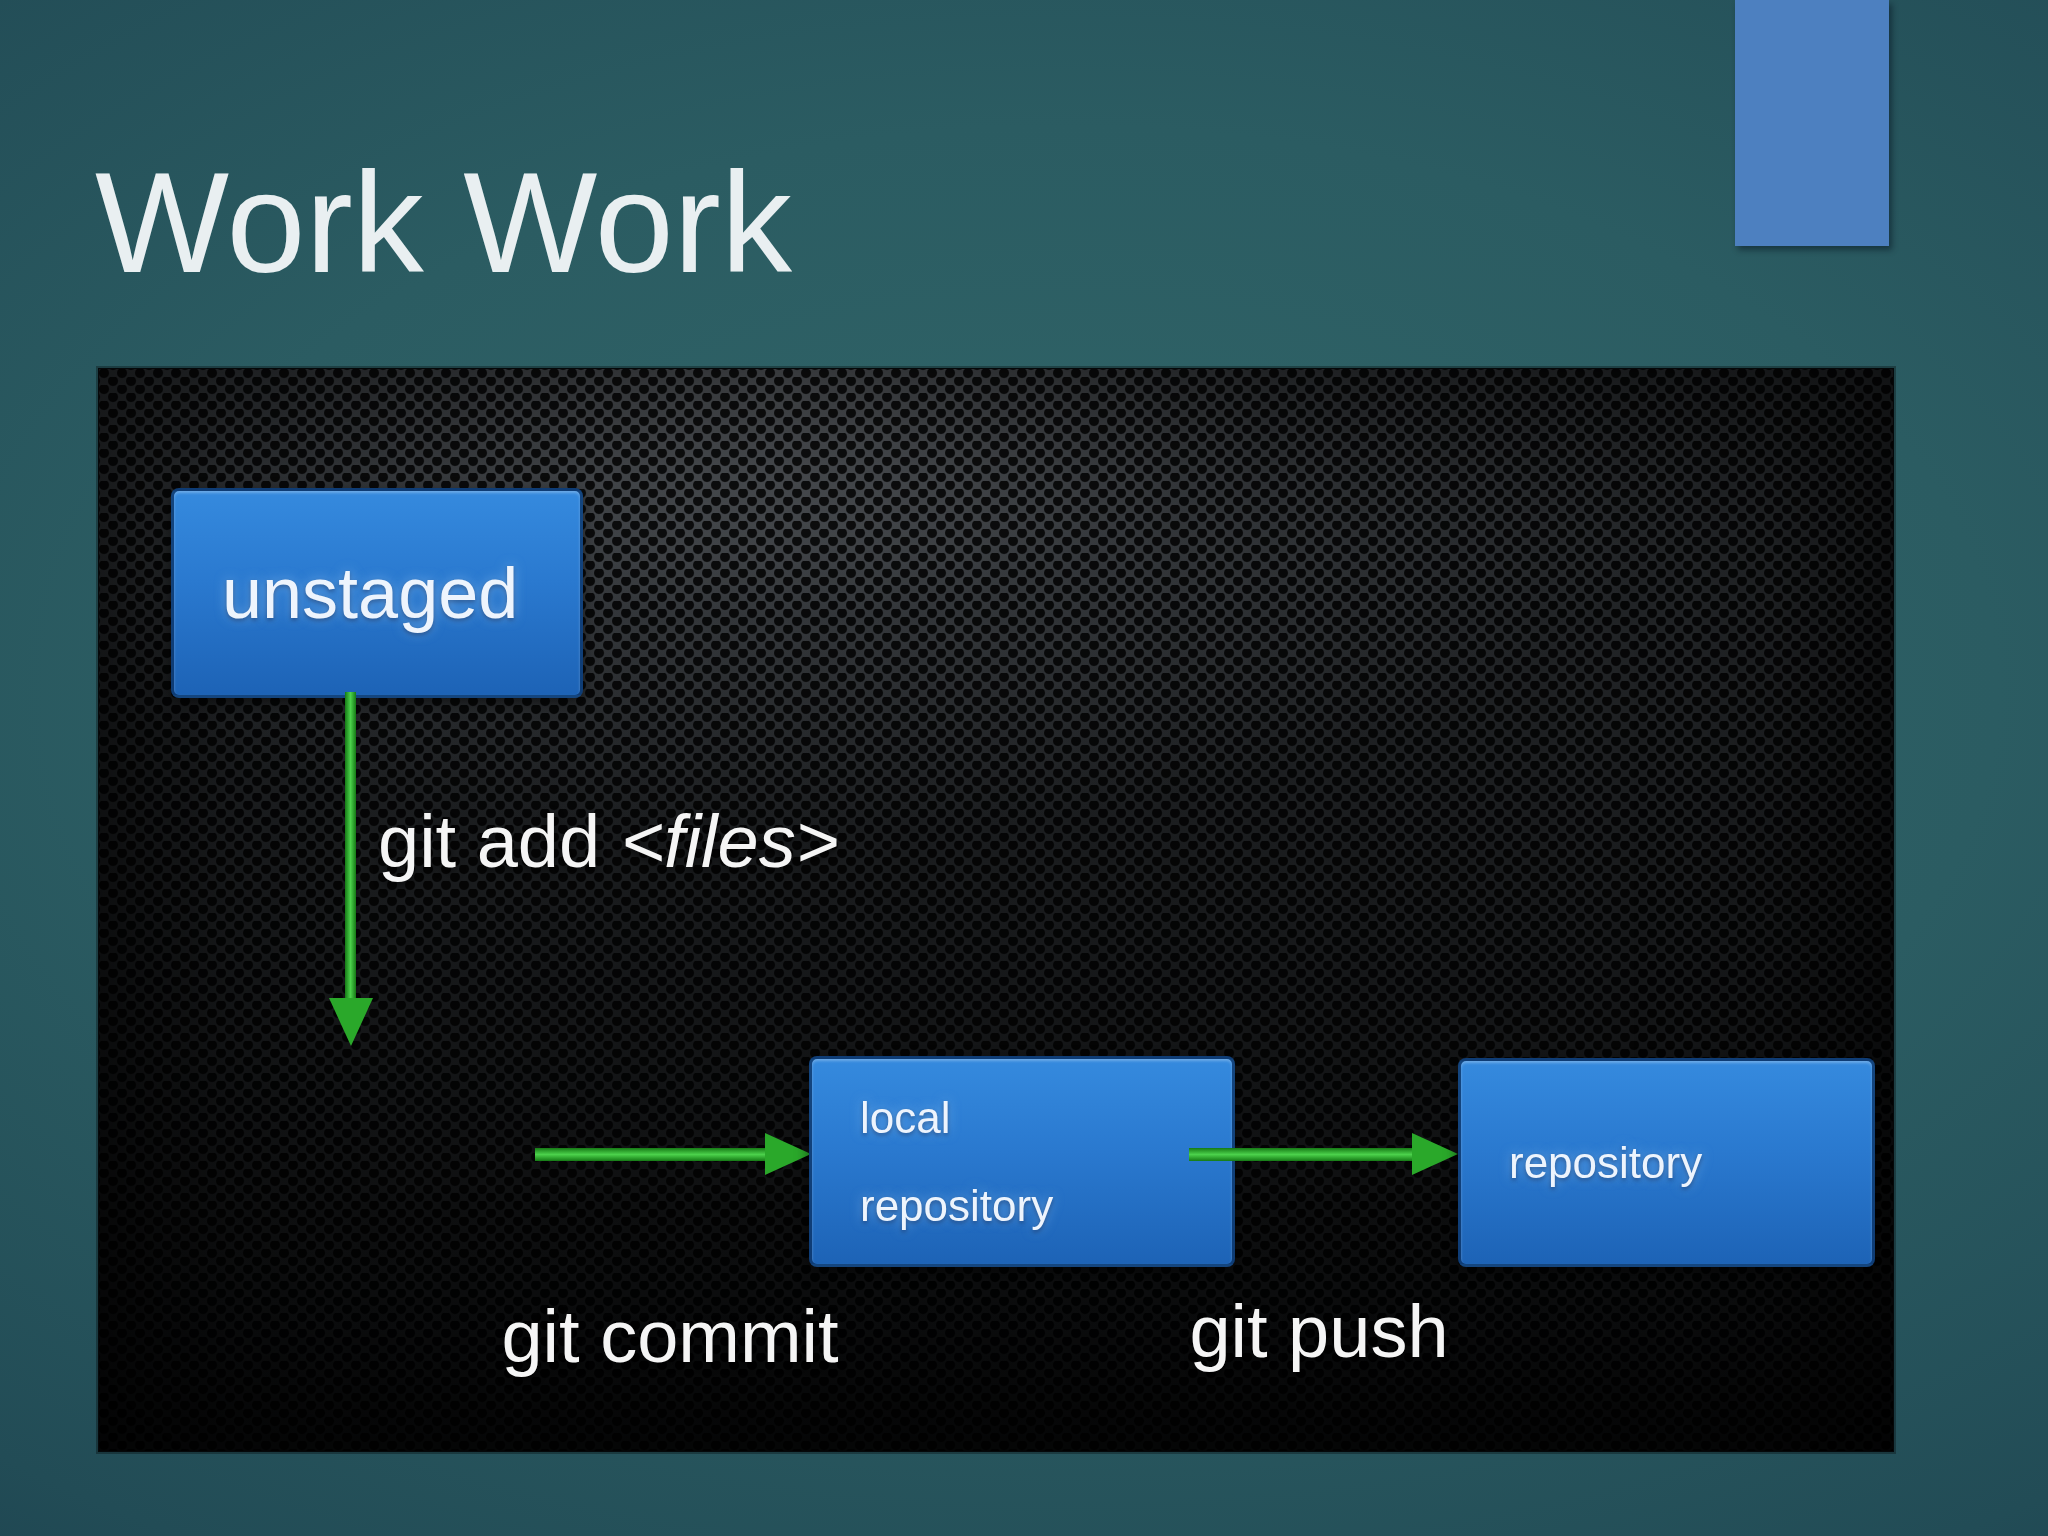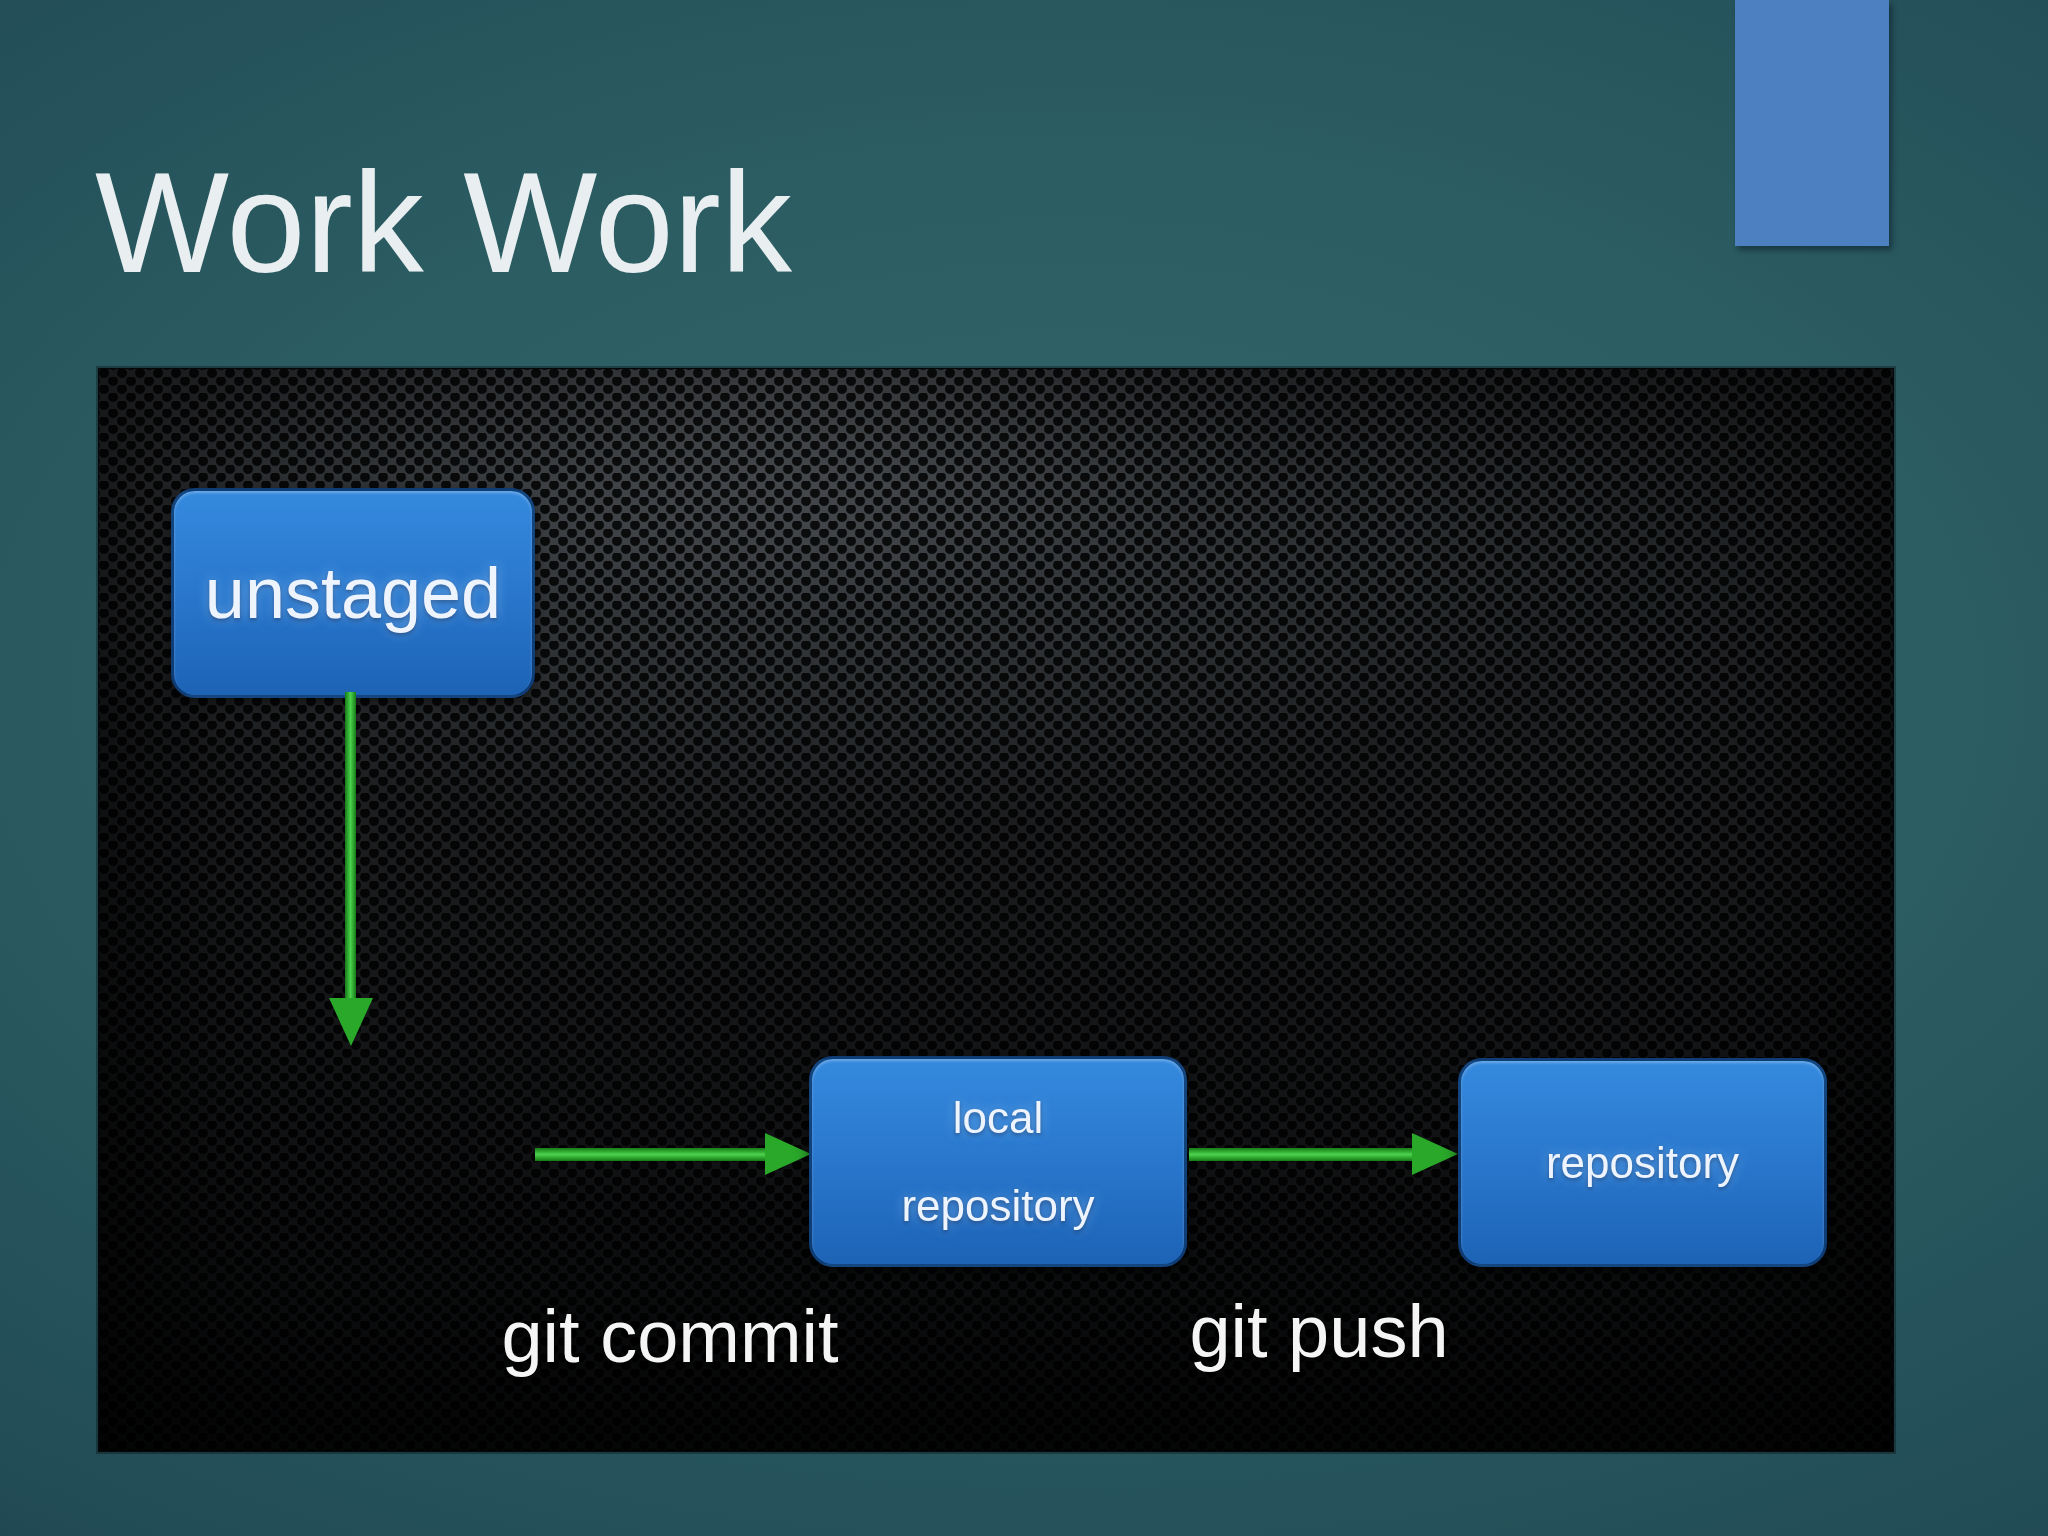--- a/index.html
+++ b/index.html
@@ -32,27 +32,28 @@
       radial-gradient(circle at 5px 4px, rgba(0,0,0,0.82) 4.4px, rgba(0,0,0,0) 5.6px),
       radial-gradient(75% 60% at 38% 0%, rgba(150,155,162,0.55) 0%, rgba(95,100,106,0.30) 38%, rgba(0,0,0,0) 72%),
       linear-gradient(180deg, #2a2d30 0%, #1a1c1e 45%, #0e0f10 80%, #0a0b0c 100%);
     background-size: 18px 16px, 18px 16px, 100% 100%, 100% 100%;
     background-position: 0 0, 9px 8px, 0 0, 0 0;
     border: 1px solid #05080a;
     box-shadow: inset 0 0 170px 55px rgba(0,0,0,0.62), 0 0 0 2px rgba(0,0,0,0.30);
   }
   
   .node {
-    position: absolute; border-radius: 24px;
+    position: absolute; border-radius: 8px;
     background: linear-gradient(180deg, #358ade 0%, #2a79cf 45%, #1d63b6 100%);
     border: 3px solid rgba(9, 47, 95, 0.75);
     box-shadow: 0 5px 14px rgba(0,0,0,0.55), inset 0 2px 3px rgba(255,255,255,0.28);
-    display: flex; flex-direction: column; align-items: center; justify-content: center;
+    display: flex; flex-direction: column; align-items: flex-start; justify-content: center;
     color: #edf4fd; text-align: center;
     text-shadow: 0 0 12px rgba(160, 210, 255, 0.55), 0 2px 4px rgba(0,0,30,0.45);
+    padding-left: 48px;
   }
   .node .node-line { display: block; }
   .node-single { font-size: 72px; }
   .node-double { font-size: 44px; line-height: 88px; }
   .node-unstaged { left: 72px;   top: 119px; width: 358px; height: 204px; }
   .node-staged   { left: 72px;   top: 685px; width: 358px; height: 207px; }
   .node-local    { left: 710px;  top: 687px; width: 372px; height: 205px; }
   .node-remote   { left: 1359px; top: 689px; width: 363px; height: 203px; }
   
   .arrow { position: absolute; }
@@ -104,20 +105,23 @@
 
     <div class="node node-single node-unstaged">
       <span class="node-line">unstaged</span>
     </div>
 
     <div class="arrow arrow-down">
       <div class="shaft-v"></div>
       <div class="head-down"></div>
     </div>
 
+    <div class="edge-label label-git-add">
+      <span class="cmd">git add</span><em class="arg">&lt;files&gt;</em>
+    </div>
 
 
     <div class="arrow arrow-commit">
       <div class="shaft-h"></div>
       <div class="head-right"></div>
     </div>
 
     <div class="node node-double node-local">
       <span class="node-line">local</span>
       <span class="node-line">repository</span>

